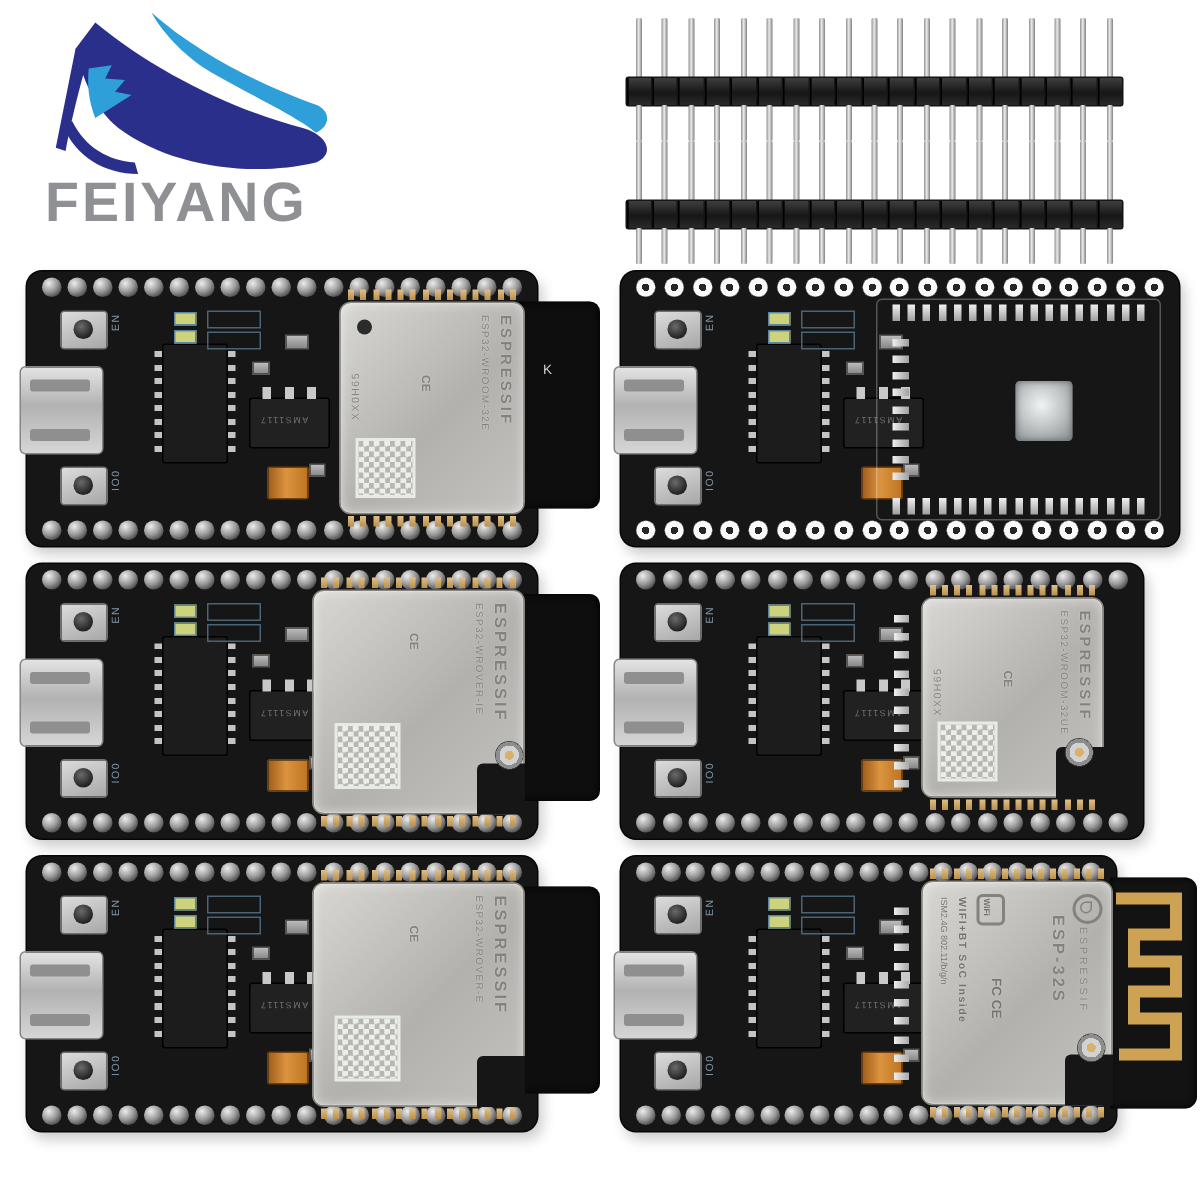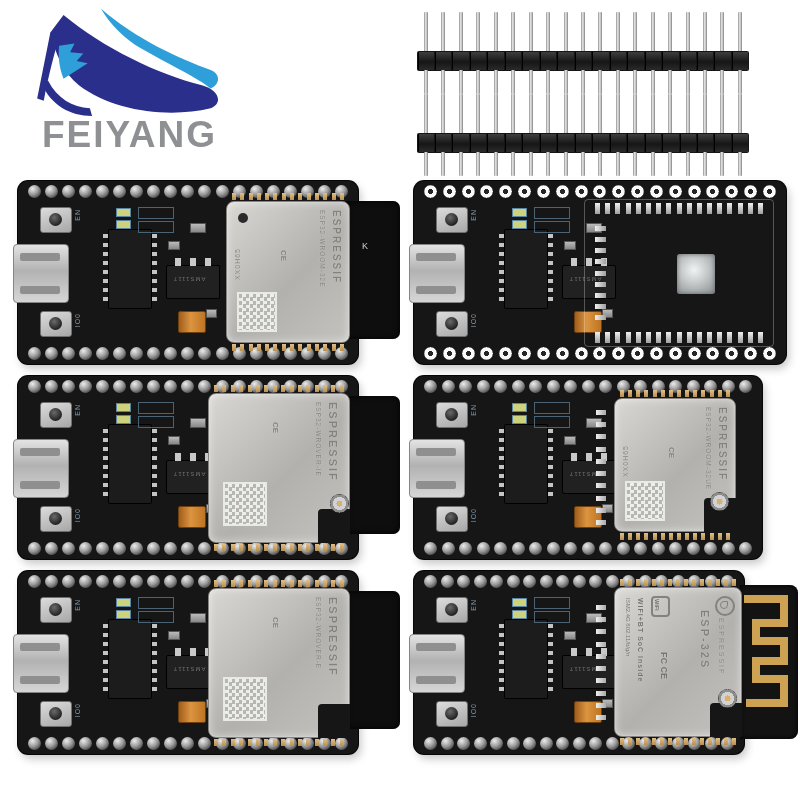--- a/index.html
+++ b/index.html
@@ -2,21 +2,21 @@
 <html><head>
 <meta charset="utf-8">
 <style>
   html,body{margin:0;padding:0;background:#fff;}
   body{width:800px;height:800px;overflow:hidden;font-family:"Liberation Sans",sans-serif;}
   .canvas{position:relative;width:800px;height:800px;background:#fff;}
 
   
   .logo{position:absolute;left:26px;top:4px;width:225px;height:165px;}
   .logo svg{display:block;}
-  .logo-text{position:absolute;left:16px;top:110px;font-size:37px;font-weight:bold;
+  .logo-text{position:absolute;left:4px;top:110px;font-size:37px;font-weight:bold;
     color:#8e9093;letter-spacing:2px;}
 
   
   .pin-strip{position:absolute;left:417px;width:332px;height:74px;}
   .strip-1{top:12px;} .strip-2{top:94px;}
   .pins,.pin-bar{position:absolute;left:0;right:0;display:flex;justify-content:space-between;padding:0 7px;}
   .pins i{width:4px;background:linear-gradient(90deg,#8f8f8f,#ececec 45%,#7f7f7f);border-radius:1px;}
   .pins-long{top:0;height:40px;} .pins-long i{height:40px;}
   .pins-short{top:58px;height:26px;} .pins-short i{height:24px;}
   .pin-bar{top:39px;height:20px;background:#151515;border-radius:2px;padding:0;}

